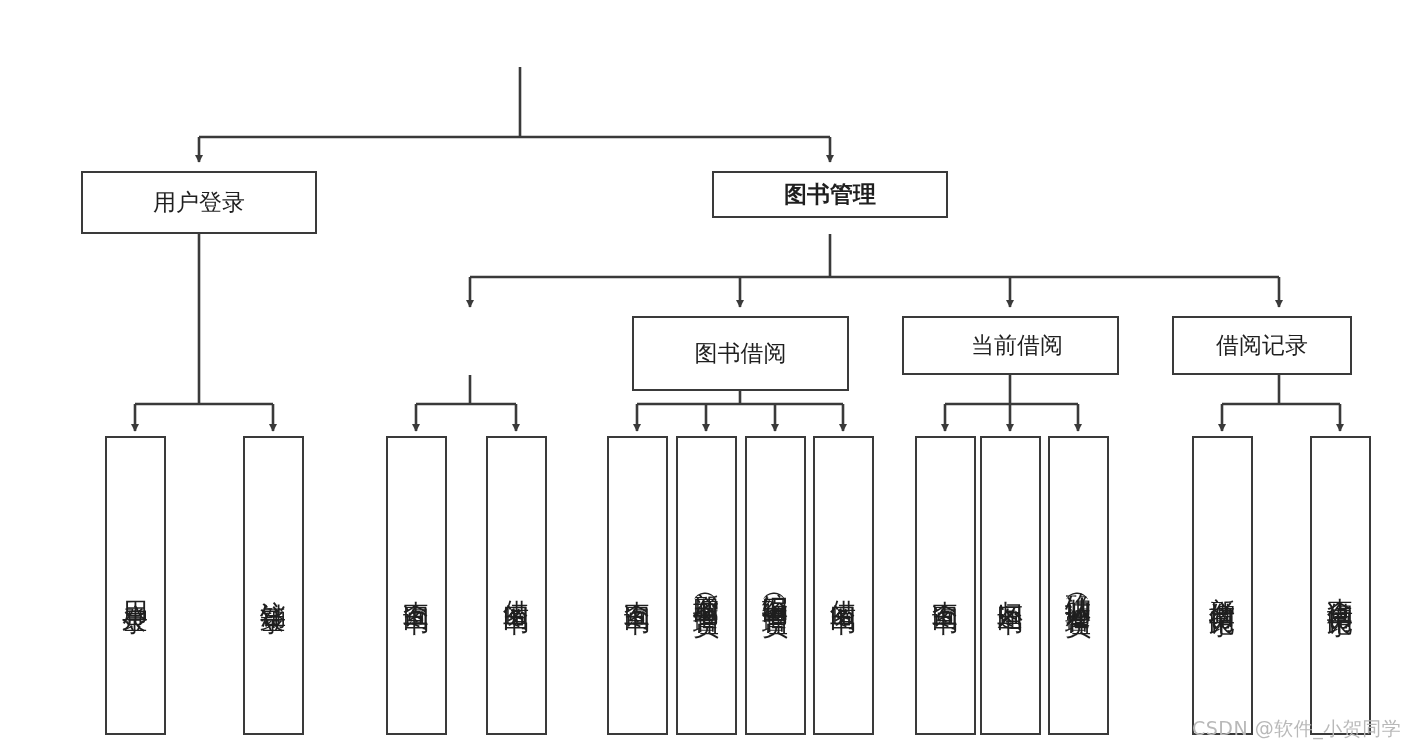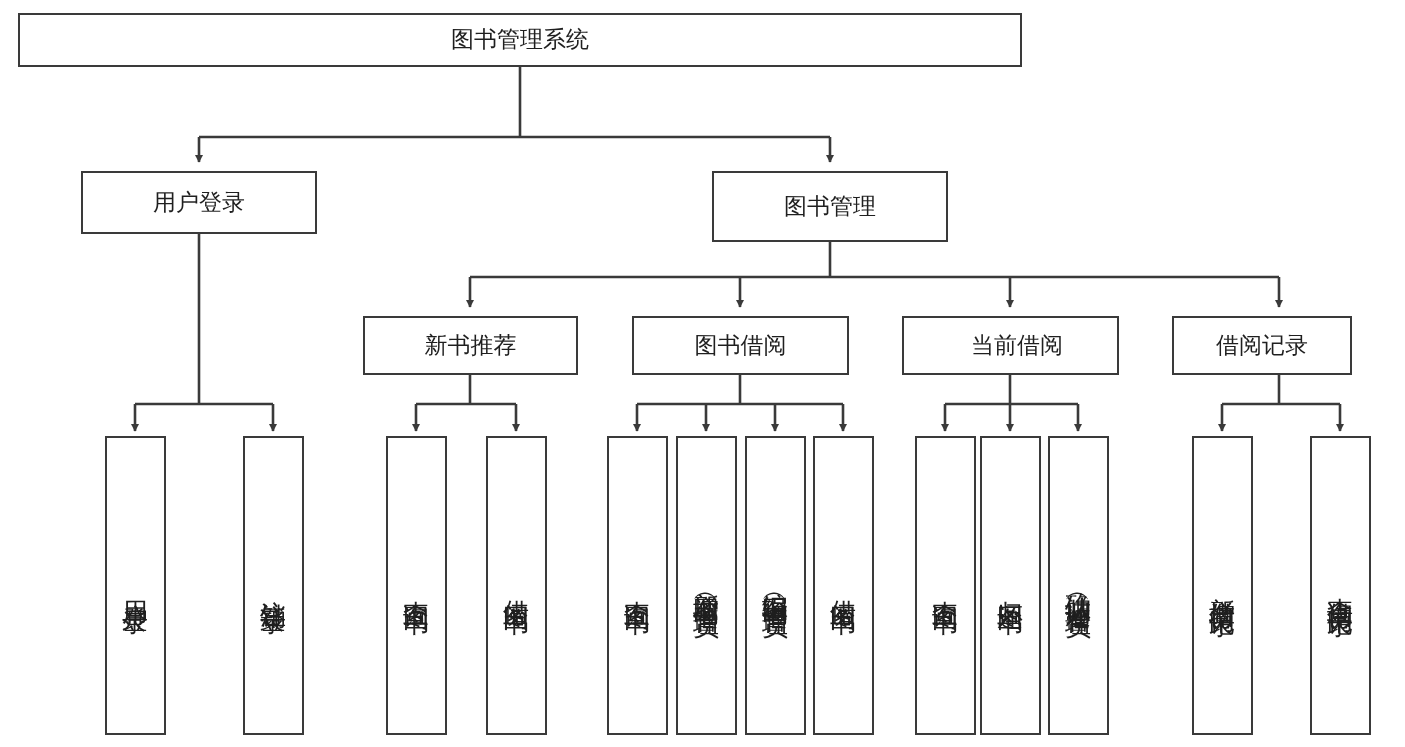--- a/index.html
+++ b/index.html
@@ -98,35 +98,29 @@
       <path d="M1010,404 L1010,431" marker-end="url(#arrow)"></path>
       <path d="M1078,404 L1078,431" marker-end="url(#arrow)"></path>
 
       <path d="M1279,375 L1279,404"></path>
       <path d="M1222,404 L1340,404"></path>
       <path d="M1222,404 L1222,431" marker-end="url(#arrow)"></path>
       <path d="M1340,404 L1340,431" marker-end="url(#arrow)"></path>
     </g>
   </svg>
 
-  <div class="node h" style="left:18px;top:13px;width:1004px;height:54px;">
-    <span class="lbl">图书管理系统</span>
-  </div>
 
   <div class="node h" style="left:81px;top:171px;width:236px;height:63px;">
     <span class="lbl">用户登录</span>
   </div>
-  <div class="node h" style="left:712px;top:171px;width:236px;height:71px;">
+  <div class="node h" style="left:712px;top:171px;width:236px;height:47px;font-weight:bold;">
     <span class="lbl">图书管理</span>
   </div>
 
-  <div class="node h" style="left:363px;top:316px;width:215px;height:59px;">
-    <span class="lbl">新书推荐</span>
-  </div>
-  <div class="node h" style="left:632px;top:316px;width:217px;height:59px;">
+  <div class="node h" style="left:632px;top:316px;width:217px;height:75px;">
     <span class="lbl">图书借阅</span>
   </div>
   <div class="node h" style="left:902px;top:316px;width:217px;height:59px;padding-left:13px;">
     <span class="lbl">当前借阅</span>
   </div>
   <div class="node h" style="left:1172px;top:316px;width:180px;height:59px;">
     <span class="lbl">借阅记录</span>
   </div>
 
   <div class="node v" style="left:105px;top:436px;width:61px;height:299px;">
@@ -166,14 +160,15 @@
     <span class="lbl">确认归还（管理员）</span>
   </div>
 
   <div class="node v" style="left:1192px;top:436px;width:61px;height:299px;">
     <span class="lbl">新增借阅记录</span>
   </div>
   <div class="node v" style="left:1310px;top:436px;width:61px;height:299px;">
     <span class="lbl">查询借阅记录</span>
   </div>
 
+  <div class="watermark" style="left:1192px;top:716px;">CSDN @软件_小贺同学</div>
 
 </div>
 
 </body></html>

